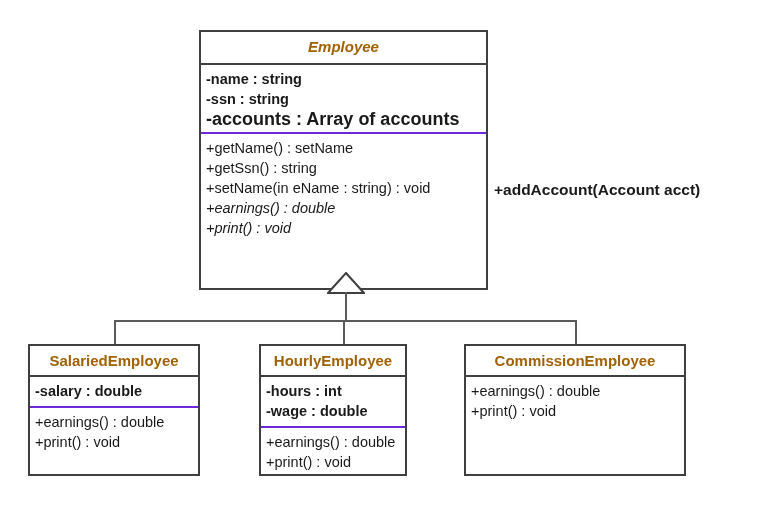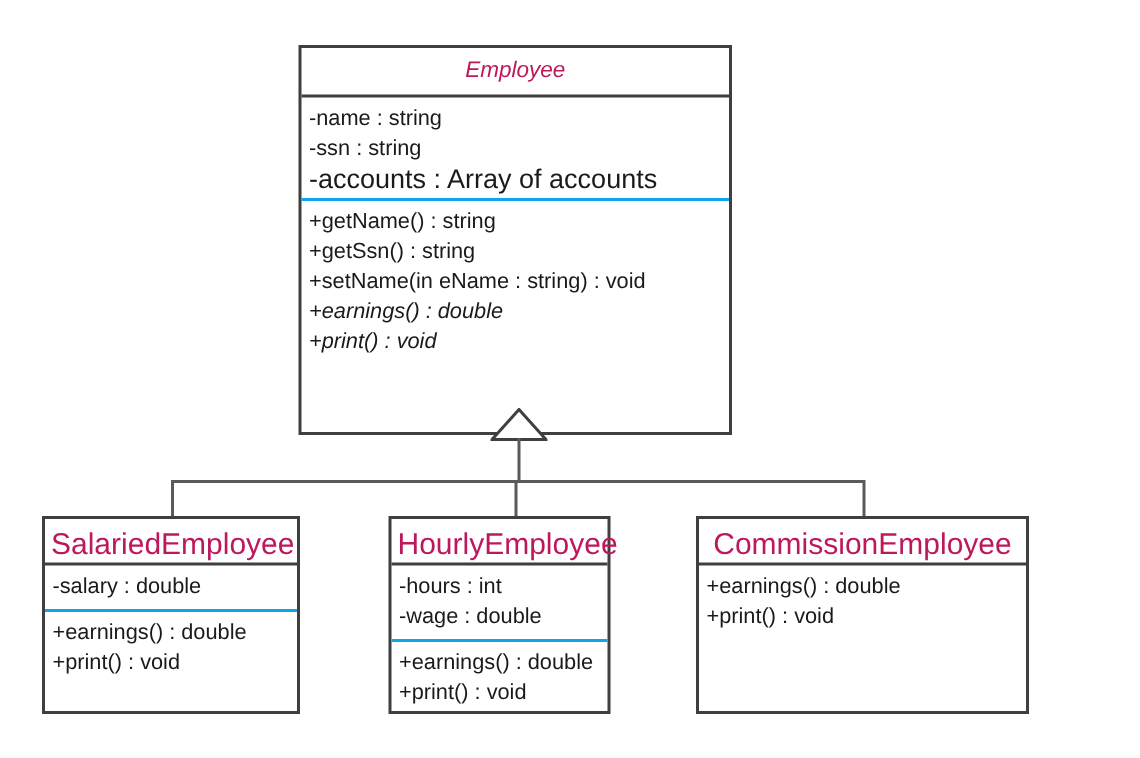--- a/index.html
+++ b/index.html
@@ -16,37 +16,38 @@
     overflow: hidden;
   }
   .uml-class {
     position: absolute;
     border: 2px solid #3f3f3f;
     background: #ffffff;
     box-sizing: border-box;
   }
   .uml-name {
     text-align: center;
-    font-weight: normal;
+    font-weight: bold;
     font-style: italic;
     font-size: 15px;
-    color: #be185d;
+    color: #a16207;
     padding: 6px 4px 7px 4px;
     border-bottom: 2px solid #3f3f3f;
     box-sizing: border-box;
   }
   .uml-name.plain {
     font-style: normal;
   }
   .uml-compartment {
     padding: 4px 4px 5px 5px;
     box-sizing: border-box;
   }
   .uml-compartment.divider {
-    border-bottom: 2px solid #0ea5e9;
+    border-bottom: 2px solid #6d28d9;
+    font-weight: bold;
   }
   .uml-row {
     font-size: 14.5px;
     color: #1a1a1a;
     line-height: 20px;
     white-space: nowrap;
   }
   .uml-row.abstract {
     font-style: italic;
   }
@@ -73,21 +74,21 @@
     top: 344px;
     width: 148px;
     height: 132px;
   }
   #commission-class {
     left: 464px;
     top: 344px;
     width: 222px;
     height: 132px;
   }
-  .sub .uml-name { height: 31px; font-size: 20px; }
+  .sub .uml-name { height: 31px; font-size: 15px; }
 
   
   .line {
     position: absolute;
     background: #5a5a5a;
   }
   .h-line { height: 2px; }
   .v-line { width: 2px; }
 
   #tri {
@@ -118,28 +119,29 @@
 <div id="canvas">
 
   <div class="uml-class" id="employee-class">
     <div class="uml-name">Employee</div>
     <div class="uml-compartment divider" id="employee-attrs">
       <div class="uml-row">-name : string</div>
       <div class="uml-row">-ssn : string</div>
       <div class="uml-row big" id="accounts-note">-accounts :   Array of accounts</div>
     </div>
     <div class="uml-compartment">
-      <div class="uml-row">+getName() : string</div>
+      <div class="uml-row">+getName() : setName</div>
       <div class="uml-row">+getSsn() : string</div>
       <div class="uml-row">+setName(in eName : string) : void</div>
       <div class="uml-row abstract">+earnings() : double</div>
       <div class="uml-row abstract">+print() : void</div>
     </div>
   </div>
 
+  <div id="side-note">+addAccount(Account acct)</div>
 
   <div id="tri">
     <svg width="38" height="22" viewBox="0 0 38 22">
       <polygon points="19,1 37,21 1,21" fill="#ffffff" stroke="#3f3f3f" stroke-width="2"></polygon>
     </svg>
   </div>
 
   <div class="line v-line" style="left:345px; top:292px; height:28px;"></div>
   <div class="line h-line" style="left:114px; top:320px; width:462px;"></div>
   <div class="line v-line" style="left:114px; top:320px; height:25px;"></div>

